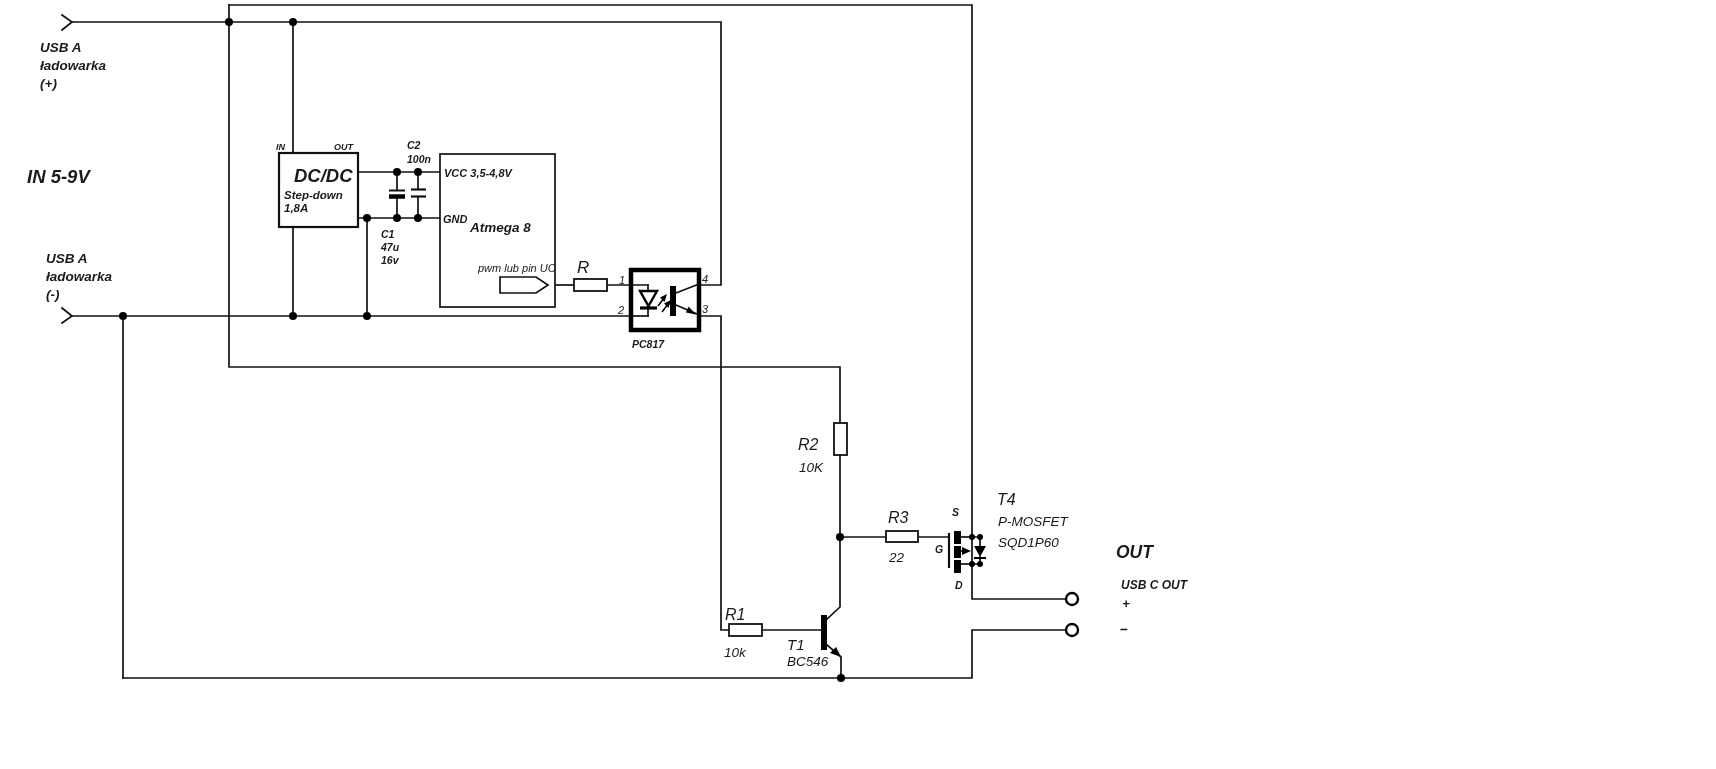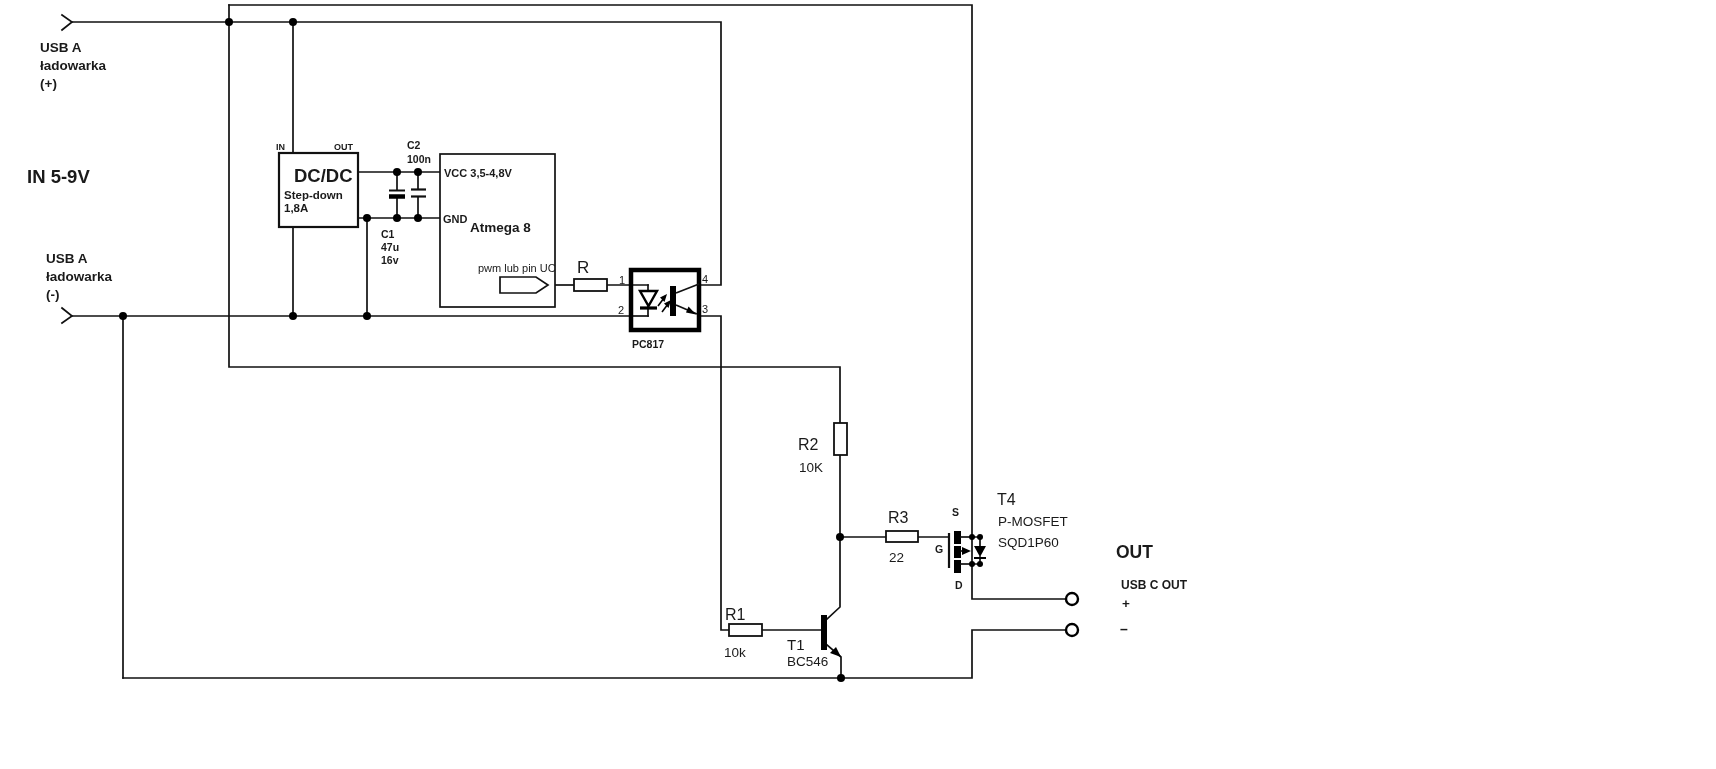--- a/index.html
+++ b/index.html
@@ -1,18 +1,19 @@
 <!DOCTYPE html>
 <html><head>
 <meta charset="utf-8">
 <style>
   html,body{margin:0;padding:0;background:#ffffff;}
   .canvas{
     position:relative;width:1716px;height:769px;background:#ffffff;overflow:hidden;
     font-family:"Liberation Sans", sans-serif;
+    font-style:italic;
   }
   svg text{fill:#1a1a1a;font-family:"Liberation Sans", sans-serif;}
   .b9  {font-size:9px;font-weight:bold;}
   .b10 {font-size:10.5px;font-weight:bold;}
   .b11 {font-size:11px;font-weight:bold;}
   .b115{font-size:11.5px;font-weight:bold;}
   .b12 {font-size:12px;font-weight:bold;}
   .b13 {font-size:13.5px;font-weight:bold;}
   .b14 {font-size:14px;font-weight:bold;}
   .b17 {font-size:17.5px;font-weight:bold;}

